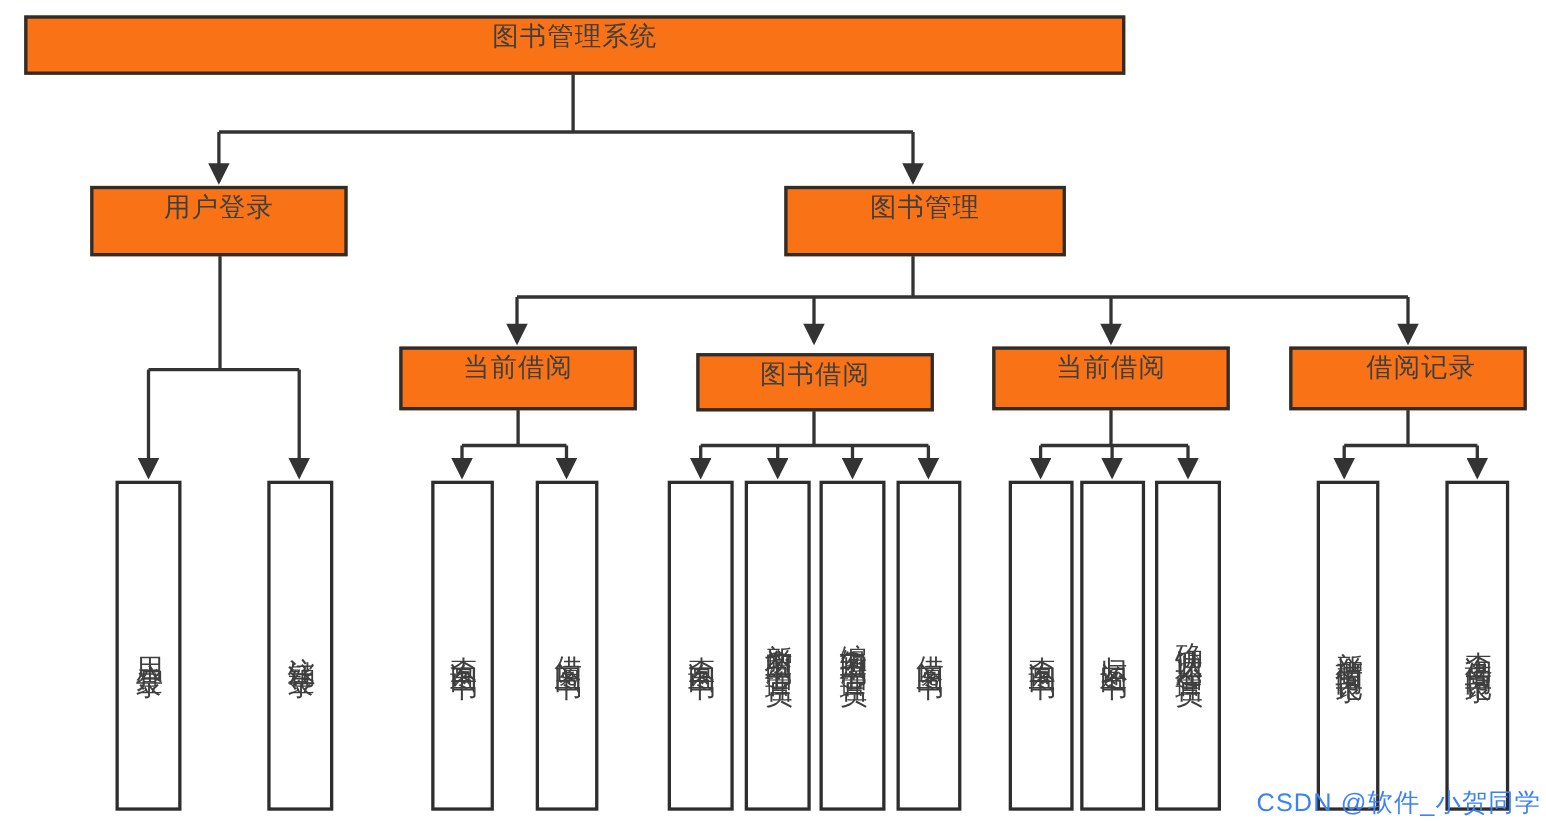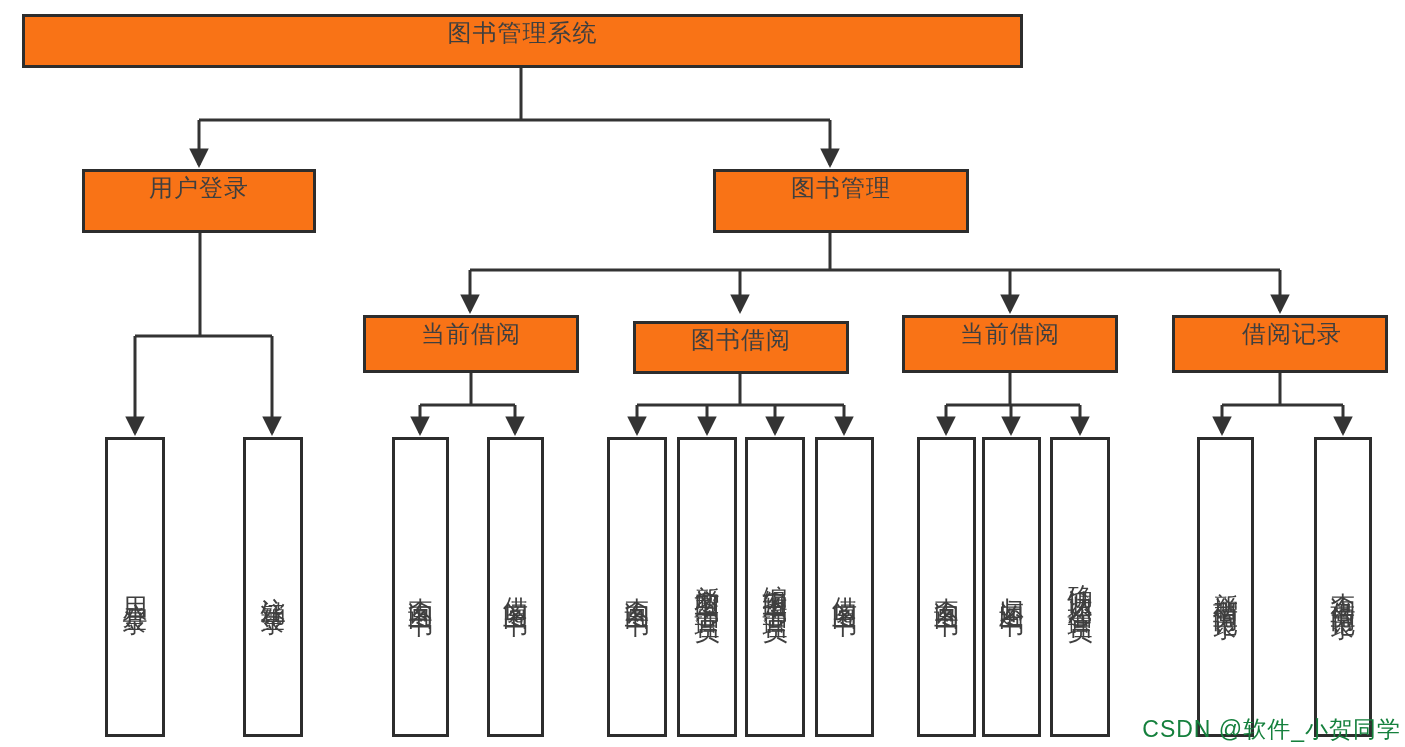--- a/index.html
+++ b/index.html
@@ -52,21 +52,21 @@
     letter-spacing: 5px;
     line-height: 1;
     white-space: nowrap;
   }
   .watermark {
     position: absolute;
     right: 4px;
     bottom: 2px;
     font-size: 23px;
     letter-spacing: 1px;
-    color: #15803d;
+    color: #3b82f6;
     z-index: 5;
     white-space: nowrap;
   }
 </style>
 </head>
 <body>
 
 <div class="stage">
 
   <svg class="connectors" viewBox="0 0 1405 747" xmlns="http://www.w3.org/2000/svg">

